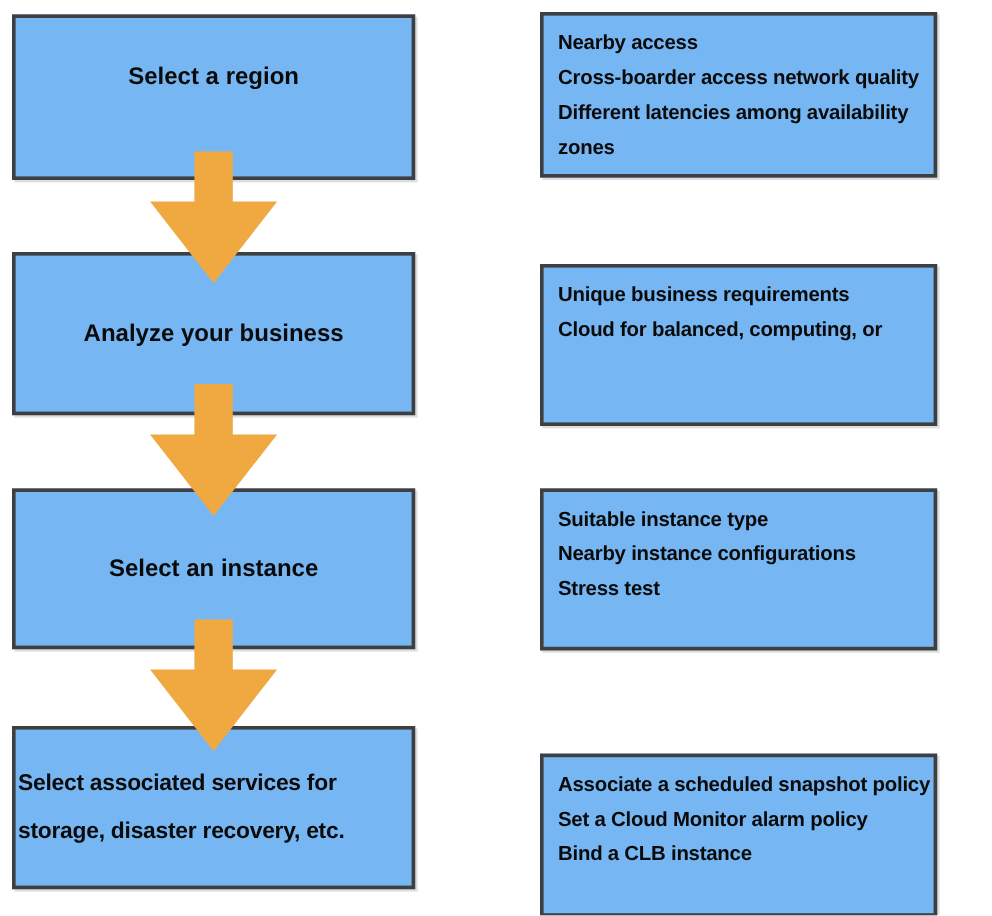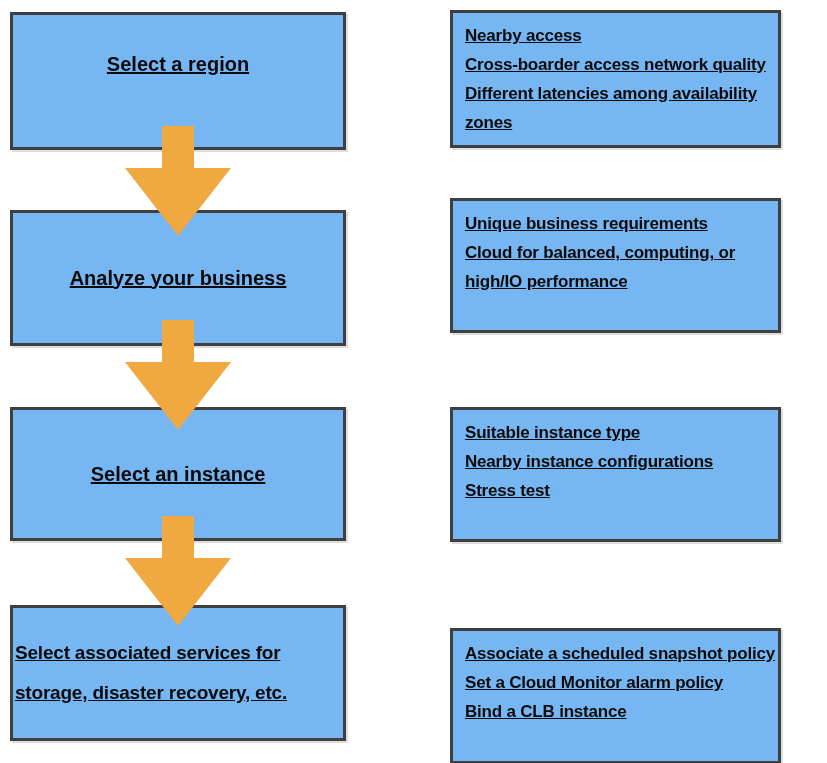--- a/index.html
+++ b/index.html
@@ -16,21 +16,20 @@
     overflow: hidden;
   }
   .box {
     position: absolute;
     box-sizing: border-box;
     background: var(--box-fill, #76b6f2);
     border: 3px solid var(--box-border, #3f3f3f);
     box-shadow: 2px 2px 0 rgba(0,0,0,0.13);
     color: var(--text, #0a0a0a);
     font-weight: bold;
-    text-decoration: underline;
   }
   
   .step-box {
     left: 10px;
     width: 336px;
     display: flex;
     flex-direction: column;
     justify-content: center;
     align-items: center;
     font-size: 20px;
@@ -55,21 +54,21 @@
     left: 450px;
     width: 331px;
     padding: 8px 0 0 12px;
     font-size: 17px;
     line-height: 29px;
     letter-spacing: -0.2px;
     z-index: 1;
   }
   .detail-box .line { white-space: nowrap; }
   .detail-1 { top: 10px;  height: 138px; }
-  .detail-2 { top: 198px; height: 135px; }
+  .detail-2 { top: 220px; height: 135px; }
   .detail-3 { top: 407px; height: 135px; }
   .detail-4 { top: 605px; height: 136px; margin-top: 23px; }
   
   .arrow {
     position: absolute;
     left: 125px;
     width: 106px;
     height: 110px;
     z-index: 5;
   }
@@ -99,21 +98,20 @@
       <polygon points="37,0 69,0 69,42 106,42 53,110 0,42 37,42"></polygon>
     </svg>
   </div>
 
   <div class="box step-box step-2">
       <div class="line">Analyze your business</div>
     </div>
   <div class="box detail-box detail-2">
       <div class="line">Unique business requirements</div>
       <div class="line">Cloud for balanced, computing, or</div>
-      <div class="line">high/IO performance</div>
     </div>
 
   <div class="arrow arrow-2">
     <svg viewBox="0 0 106 110" xmlns="http://www.w3.org/2000/svg" aria-hidden="true">
       <polygon points="37,0 69,0 69,42 106,42 53,110 0,42 37,42"></polygon>
     </svg>
   </div>
 
   <div class="box step-box step-3">
       <div class="line">Select an instance</div>

